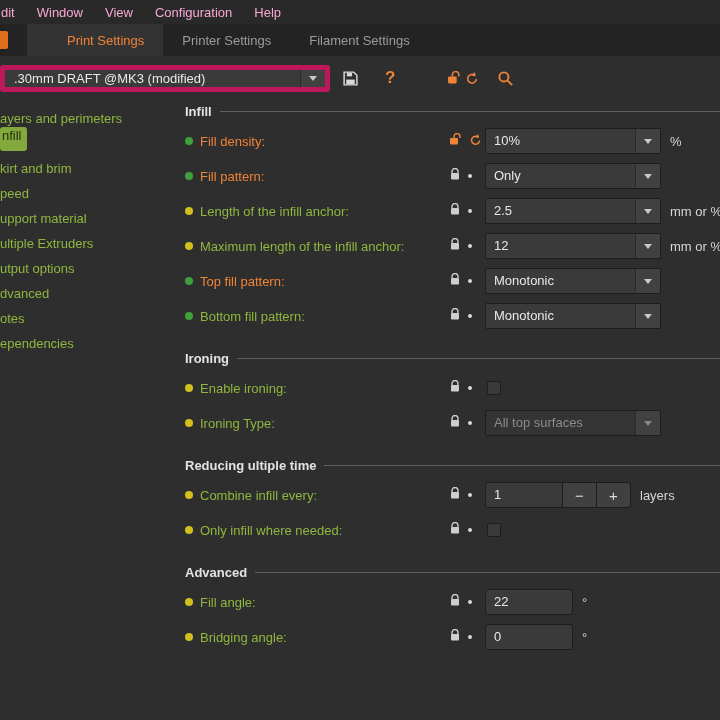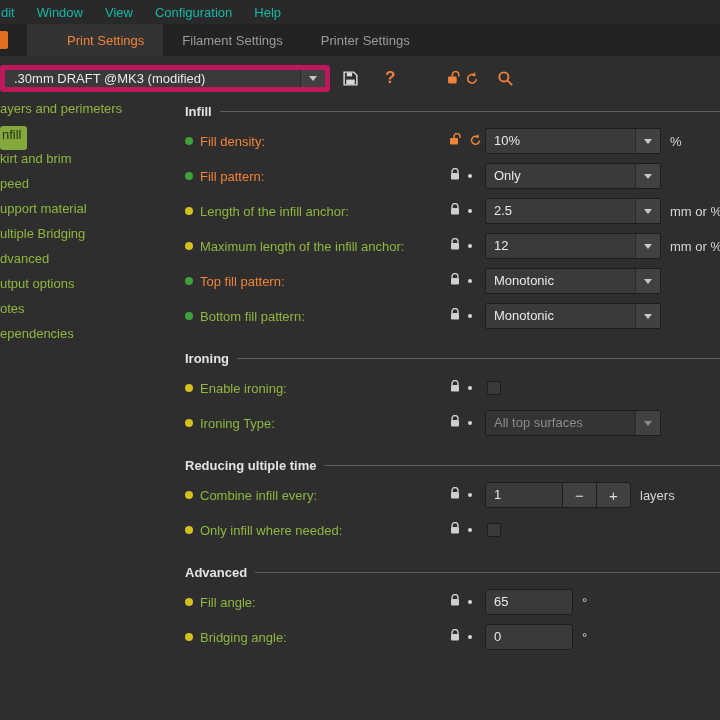--- a/index.html
+++ b/index.html
@@ -6,42 +6,42 @@
   html,body { width:720px; height:720px; }
   body {
     background:#2e2e2e;
     font-family:"Liberation Sans", sans-serif;
     font-size:13px; color:#dddddd;
     position:relative; overflow:hidden;
   }
 
   
   .menubar { height:24px; background:#292929; display:flex; align-items:center; }
-  .menu-item { padding:0 11px; color:#14b8a6; }
+  .menu-item { padding:0 11px; color:#f9a8d4; }
   .menu-item:first-child { padding-left:1px; }
 
   
   .tabbar { height:32px; background:#232323; display:flex; align-items:stretch; position:relative; }
   .tab-fragment { position:absolute; left:0; top:7px; width:8px; height:18px; background:#e1701e; border-radius:0 2px 2px 0; }
   .tab { display:flex; align-items:center; padding:0 19px; color:#9b9b9b; }
   .tab.active { background:#333333; color:#f08338; }
   .tab.first { margin-left:27px;padding-left:40px; }
 
   
   .toolbar { height:44px; display:flex; align-items:center; background:#2e2e2e; }
   .preset-combo { width:330px; height:27px; background:#3a3a3a; border:5px solid #be185d; border-radius:3px; display:flex; align-items:center; overflow:hidden; }
   .preset-value { flex:1; padding:0 9px; white-space:nowrap; color:#e8e8e8; }
   .combo-arrow-btn { width:25px; align-self:stretch; display:flex; align-items:center; justify-content:center; border-left:1px solid #2a2a2a; background:#414141; flex:none; }
   .tri-down { width:0; height:0; border-left:4px solid transparent; border-right:4px solid transparent; border-top:5px solid #c9c9c9; }
   .tb-icon { display:flex; align-items:center; }
   .help-q { color:#f08338; font-weight:bold; font-size:17px; }
 
   
   .sidebar { position:absolute; left:0; top:101px; width:180px; }
-  .side-item { height:25px; display:flex; align-items:flex-start; color:#8fb63e; }
+  .side-item { height:25px; display:flex; align-items:flex-end; color:#8fb63e; }
   .side-item .chip { background:#83a93c; color:#25300f; padding:1px 5px 8px 2px; border-radius:3px; }
 
   
   .main { position:absolute; left:185px; top:99px; width:535px; }
   .section { margin-bottom:17px; }
   .section-title { display:flex; align-items:center; font-weight:bold; color:#e3e3e3; height:24px; margin-bottom:5px; }
   .section-title .line { flex:1; height:1px; background:#5e5e5e; margin-left:8px; }
 
   .row { display:flex; align-items:center; height:26px; margin-bottom:9px; }
   .label-area { width:264px; display:flex; align-items:center; flex:none; }
@@ -77,22 +77,22 @@
   <span class="menu-item">dit</span>
   <span class="menu-item">Window</span>
   <span class="menu-item">View</span>
   <span class="menu-item">Configuration</span>
   <span class="menu-item">Help</span>
 </div>
 
 <div class="tabbar">
   <span class="tab-fragment"></span>
   <span class="tab active first">Print Settings</span>
+  <span class="tab">Printer Settings</span>
   <span class="tab">Filament Settings</span>
-  <span class="tab">Printer Settings</span>
 </div>
 
 <div class="toolbar">
   <div class="preset-combo">
     <span class="preset-value">.30mm DRAFT @MK3 (modified)</span>
     <span class="combo-arrow-btn">
         <span class="tri-down"></span>
       </span>
   </div>
   <span class="tb-icon" style="margin-left:12px;">
@@ -133,27 +133,27 @@
   <div class="side-item">
       <span>kirt and brim</span>
     </div>
   <div class="side-item">
       <span>peed</span>
     </div>
   <div class="side-item">
       <span>upport material</span>
     </div>
   <div class="side-item">
-      <span>ultiple Bridging</span>
+      <span>ultiple Extruders</span>
+    </div>
+  <div class="side-item">
+      <span>utput options</span>
     </div>
   <div class="side-item">
       <span>dvanced</span>
-    </div>
-  <div class="side-item">
-      <span>utput options</span>
     </div>
   <div class="side-item">
       <span>otes</span>
     </div>
   <div class="side-item">
       <span>ependencies</span>
     </div>
 </div>
 
 <div class="main">
@@ -405,21 +405,21 @@
           <span class="lbl green">Fill angle:</span>
         </div>
       <div class="lock-area">
         <span><svg width="12" height="13" viewBox="0 0 12 13">
               <path d="M3 5 V3.5 a3 3 0 0 1 6 0 V5" fill="none" stroke="#cfcfcf" stroke-width="1.4"></path>
               <rect x="2" y="5" width="8" height="6.5" rx="1" fill="#cfcfcf"></rect>
             </svg></span>
         <span class="reset-dot"></span>
       </div>
       <div class="control-area">
-        <span class="num-field">65</span>
+        <span class="num-field">22</span>
       </div>
       <span class="suffix">°</span>
     </div>
 
     <div class="row">
       <div class="label-area">
           <span class="bullet yellow"></span>
           <span class="lbl green">Bridging angle:</span>
         </div>
       <div class="lock-area">

